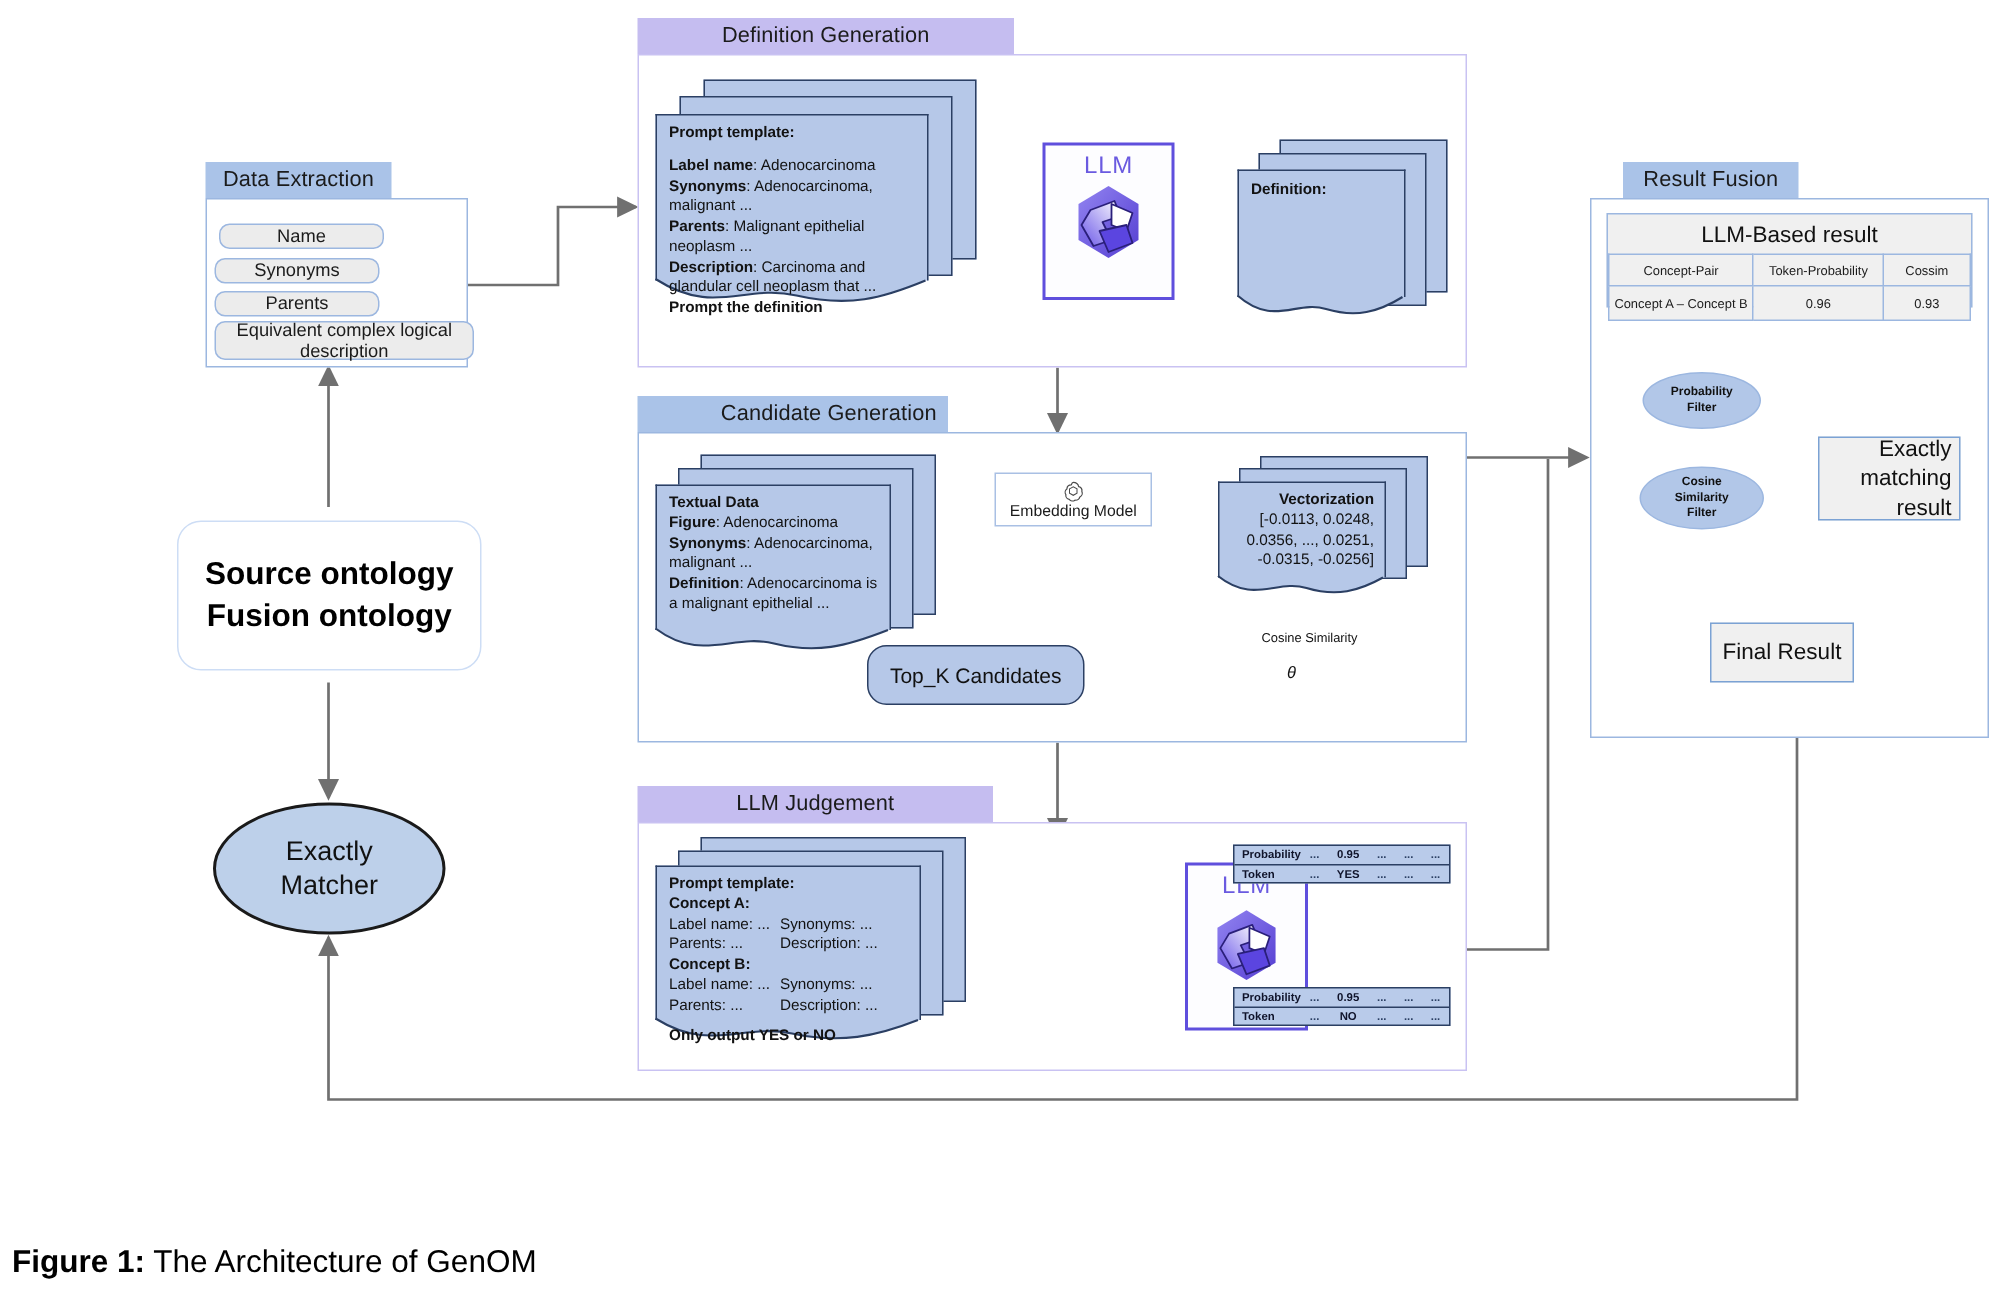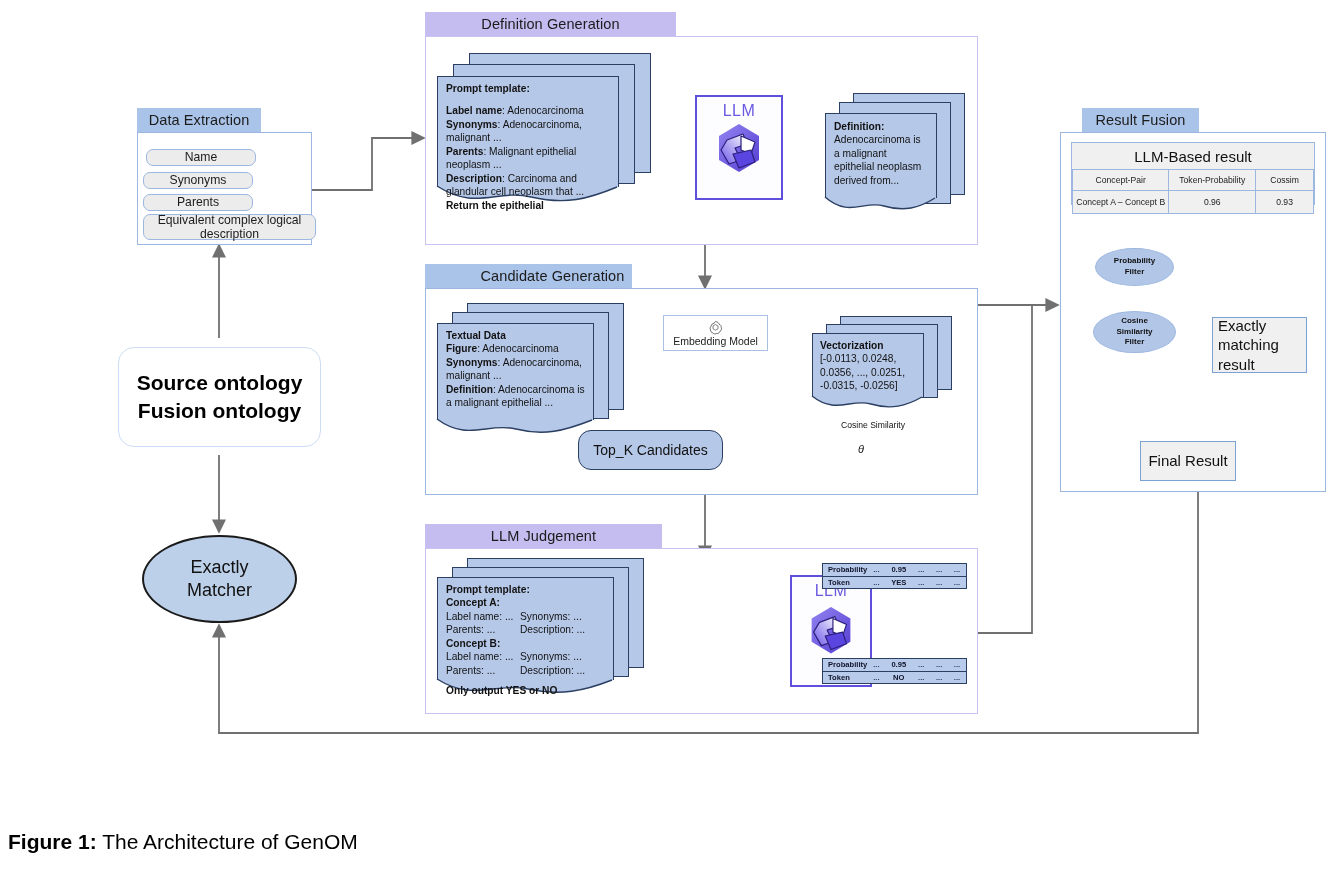--- a/index.html
+++ b/index.html
@@ -75,22 +75,22 @@
   .rf-table th{font-weight:normal;color:#1b1b1b;padding:5px 0;
                border:1px solid #9cb7e0;background:#f0f0f0;}
   .rf-table td{text-align:center;padding:6px 0;color:#1b1b1b;
                border:1px solid #9cb7e0;background:#f0f0f0;}
 
   .filt{background:#b2c7e8;border:1px solid #9cb7e0;border-radius:50%;
         display:flex;flex-direction:column;align-items:center;justify-content:center;
         font-size:8px;font-weight:bold;line-height:1.35;color:#101010;text-align:center;}
 
   .greybox{background:#f0f0f0;border:1.1px solid #7ba2d4;
-           display:flex;align-items:center;justify-content:center;text-align:left;
-           font-size:15px;line-height:1.28;color:#111;margin-top:26px;}
+           display:flex;align-items:center;justify-content:center;text-align:right;
+           font-size:15px;line-height:1.28;color:#111;}
 
   
   .caption{position:absolute;left:8px;top:830px;font-family:Liberation Sans, sans-serif;
            font-size:21px;color:#000;}
   .caption b{font-weight:bold;}
 
   svg.ovl{position:absolute;left:0;top:0;width:1335px;height:872px;
           pointer-events:none;overflow:visible;}
 </style>
 </head>
@@ -210,21 +210,21 @@
       <div>
         <b>Synonyms</b><span>: Adenocarcinoma, malignant ...</span>
       </div>
       <div>
         <b>Parents</b><span>: Malignant epithelial neoplasm ...</span>
       </div>
       <div>
         <b>Description</b><span>: Carcinoma and glandular cell neoplasm that ...</span>
       </div>
       <div>
-        <b>Return the epithelial</b>
+        <b>Prompt the definition</b>
       </div>
     </div>
   </div>
 
   <div class="abs llmcard" style="left:695px;top:95px;width:88px;height:105px;">
     <div class="llm-label">LLM</div>
     <svg width="64" height="66" viewBox="0 0 64 66">
       <defs>
         <linearGradient id="lg1" x1="0" y1="0" x2="1" y2="1">
           <stop offset="0%" stop-color="#8d7ef0"></stop>
@@ -247,21 +247,20 @@
     <div class="docsheet" style="left:14px;top:9px;width:110px;height:100px;"></div>
     <div class="doc-front" style="left:0;top:20px;width:110px;height:84px;"></div>
     <svg class="doc-wave" style="left:-1px;top:103px;width:112px;height:24px;">
       <path d="M1,1 C25,22 40,4 60,10 C80,16 95,12 111,2 L111,1 z" fill="#b6c8e8"></path>
       <path d="M1,1 C25,22 40,4 60,10 C80,16 95,12 111,2" fill="none" stroke="#2b3f63" stroke-width="1.4"></path>
     </svg>
     <div class="doc-txt" style="left:9px;top:27px;width:94px;">
       <div>
         <b>Definition:</b>
       </div>
-      <div>Adenocarcinoma is a malignant epithelial neoplasm derived from...</div>
     </div>
   </div>
 
   <div class="abs sec-tab tab-blue" style="left:425px;top:264px;width:207px;padding-left:48px;">Candidate Generation</div>
   <div class="abs panel-blue" style="left:425px;top:288px;width:553px;height:207px;"></div>
 
   <div class="docstack" style="left:437px;top:303px;width:200px;height:150px;">
     <div class="docsheet" style="left:30px;top:0;width:155px;height:105px;"></div>
     <div class="docsheet" style="left:15px;top:9px;width:155px;height:105px;"></div>
     <div class="doc-front" style="left:0;top:20px;width:155px;height:96px;"></div>
@@ -290,21 +289,21 @@
       <path d="M12,2.6 C15,2.6 17.2,4.6 17.8,7 C20.2,7.6 21.6,9.8 21.2,12.2
                C22.2,14.4 21.3,17 19.1,18.1 C18.5,20.5 16.2,22 13.8,21.5
                C11.9,22.9 9.2,22.5 7.7,20.6 C5.3,20.2 3.7,18 4.1,15.6
                C2.8,13.6 3.3,10.9 5.2,9.6 C5.4,7.2 7.4,5.3 9.8,5.3
                C10.4,3.7 11,2.6 12,2.6 Z" fill="none" stroke="#4a4a4a" stroke-width="1.3"></path>
       <path d="M8,9.5 L12,7.3 L16,9.5 L16,14 L12,16.3 L8,14 Z" fill="none" stroke="#4a4a4a" stroke-width="1.1"></path>
     </svg>
     <span>Embedding Model</span>
   </div>
 
-  <div class="docstack" style="left:812px;top:316px;width:155px;height:100px;">
+  <div class="docstack" style="left:812px;top:304px;width:155px;height:100px;text-align:right;">
     <div class="docsheet" style="left:28px;top:0;width:110px;height:72px;"></div>
     <div class="docsheet" style="left:14px;top:8px;width:110px;height:72px;"></div>
     <div class="doc-front" style="left:0;top:17px;width:110px;height:63px;"></div>
     <svg class="doc-wave" style="left:-1px;top:79px;width:112px;height:22px;">
       <path d="M1,1 C25,20 40,3 60,9 C80,15 95,11 111,2 L111,1 z" fill="#b6c8e8"></path>
       <path d="M1,1 C25,20 40,3 60,9 C80,15 95,11 111,2" fill="none" stroke="#2b3f63" stroke-width="1.4"></path>
     </svg>
     <div class="doc-txt" style="left:8px;top:23px;width:96px;">
       <div>
         <b>Vectorization</b>

